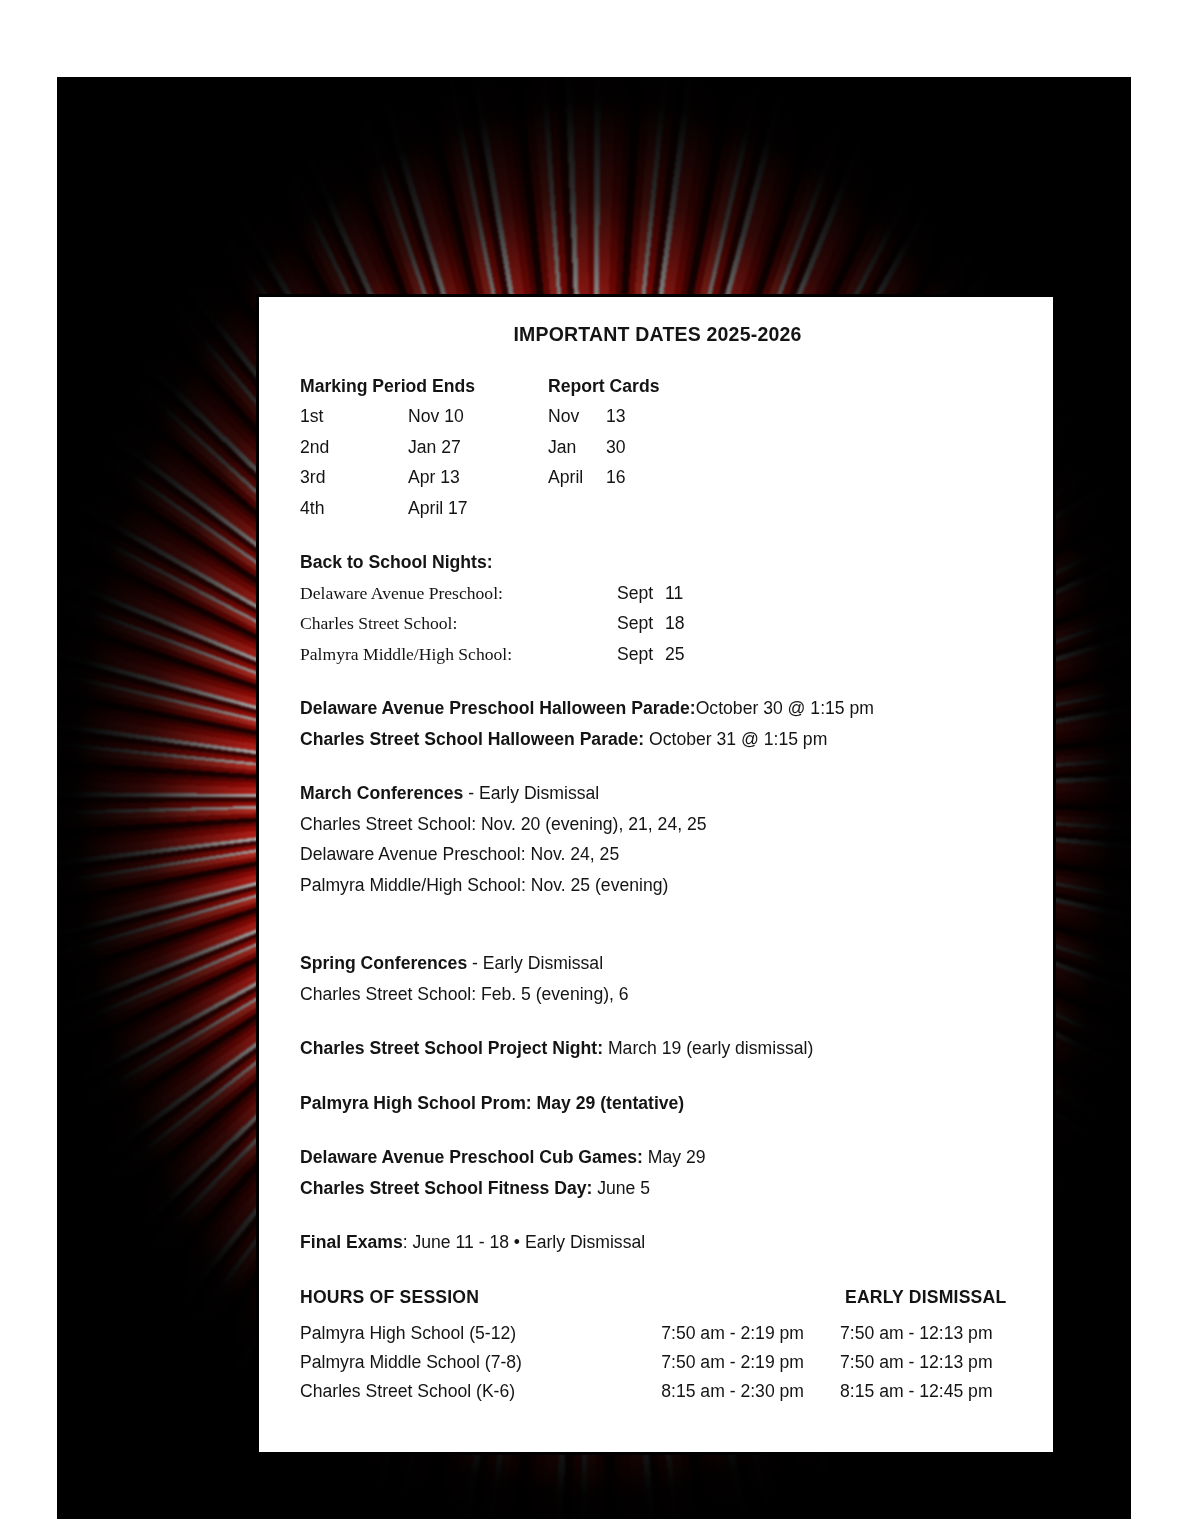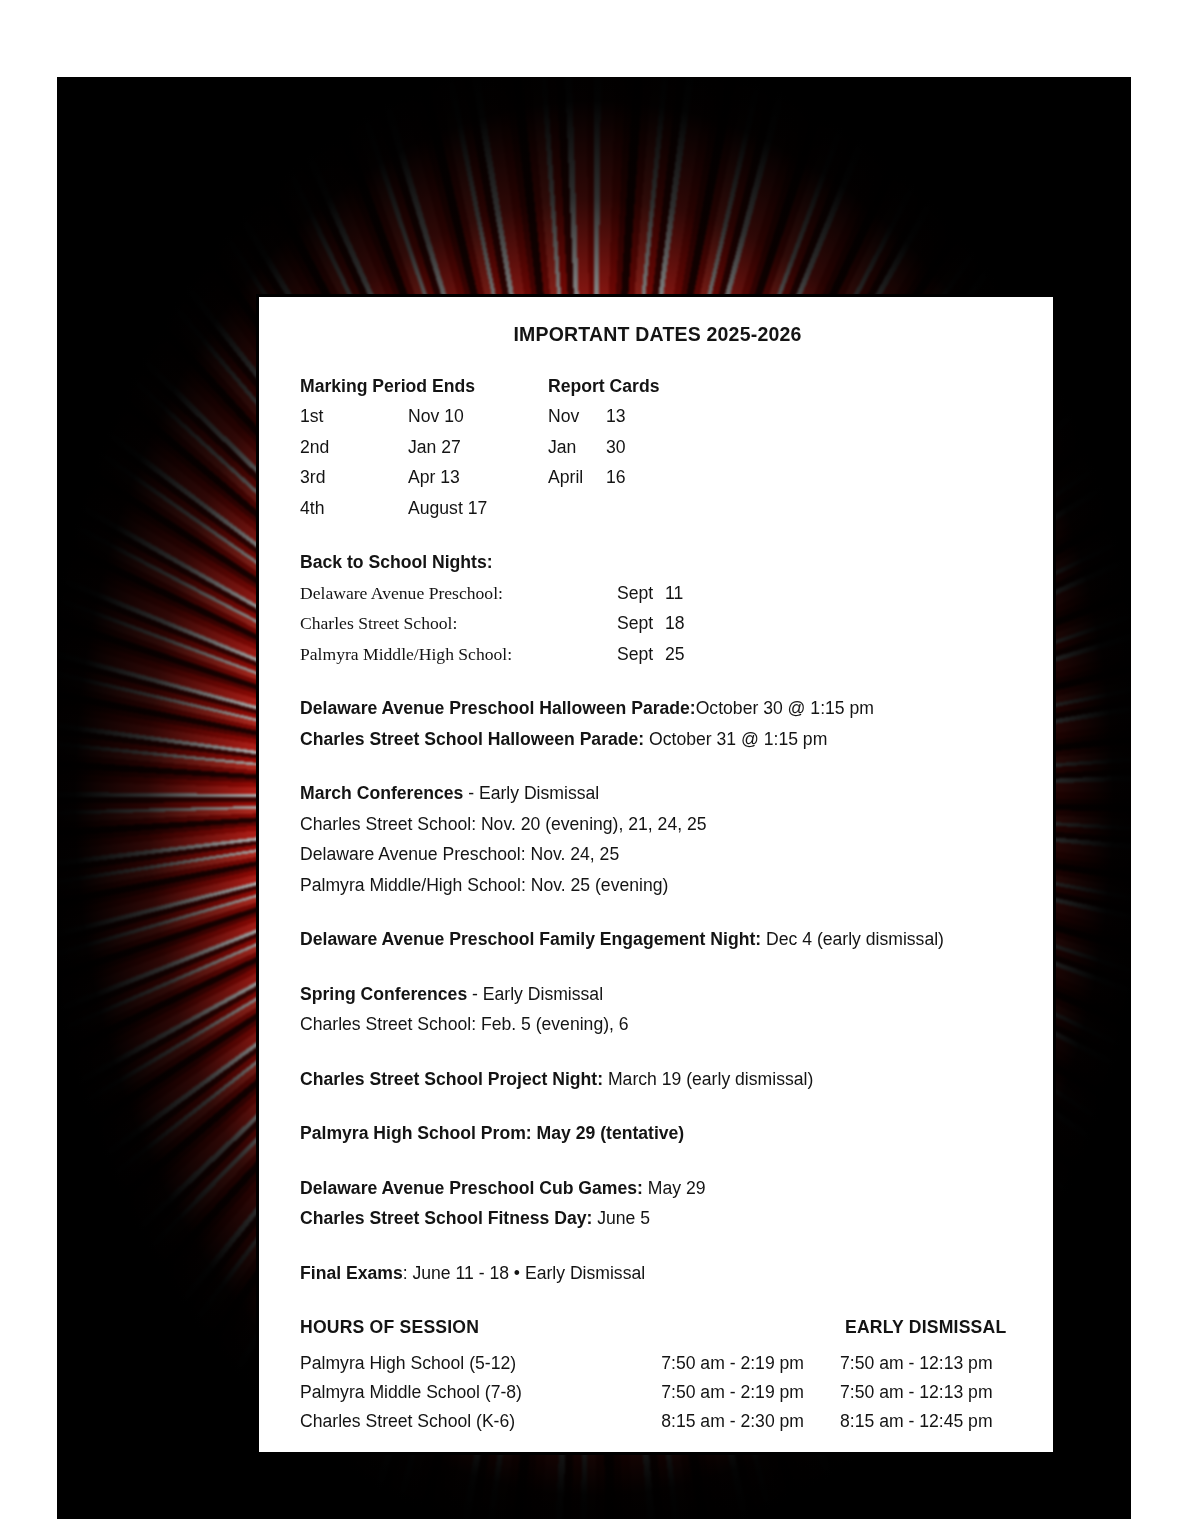--- a/index.html
+++ b/index.html
@@ -167,21 +167,21 @@
       <div class="row">
         <span class="c-mp">1st</span><span class="c-mpd">Nov 10</span><span class="c-rcm">Nov</span><span class="c-rcd">13</span>
       </div>
       <div class="row">
         <span class="c-mp">2nd</span><span class="c-mpd">Jan 27</span><span class="c-rcm">Jan</span><span class="c-rcd">30</span>
       </div>
       <div class="row">
         <span class="c-mp">3rd</span><span class="c-mpd">Apr 13</span><span class="c-rcm">April</span><span class="c-rcd">16</span>
       </div>
       <div class="row">
-        <span class="c-mp">4th</span><span class="c-mpd">August 17</span><span class="c-rcm"></span><span class="c-rcd"></span>
+        <span class="c-mp">4th</span><span class="c-mpd">April 17</span><span class="c-rcm"></span><span class="c-rcd"></span>
       </div>
 
       <div class="gap-md"></div>
 
       <div class="row hdr">Back to School Nights:</div>
       <div class="row">
         <span class="c-btsn">Delaware Avenue Preschool:</span><span class="c-btsm">Sept</span><span class="c-btsd">11</span>
       </div>
       <div class="row">
         <span class="c-btsn">Charles Street School:</span><span class="c-btsm">Sept</span><span class="c-btsd">18</span>
@@ -203,23 +203,20 @@
 
       <div class="line">
         <span class="b">March Conferences</span><span> - Early Dismissal</span>
       </div>
       <div class="line">Charles Street School:  Nov.  20 (evening), 21, 24, 25</div>
       <div class="line">Delaware Avenue Preschool:  Nov. 24, 25</div>
       <div class="line">Palmyra Middle/High School:  Nov. 25 (evening)</div>
 
       <div class="gap-md"></div>
 
-      <div class="line">
-        <span class="b">Delaware Avenue Preschool Family Engagement Night:</span><span> Dec 4 (early dismissal)</span>
-      </div>
 
       <div class="gap-md"></div>
 
       <div class="line">
         <span class="b">Spring Conferences</span><span> - Early Dismissal</span>
       </div>
       <div class="line">Charles Street School:  Feb. 5 (evening), 6</div>
 
       <div class="gap-md"></div>
 

